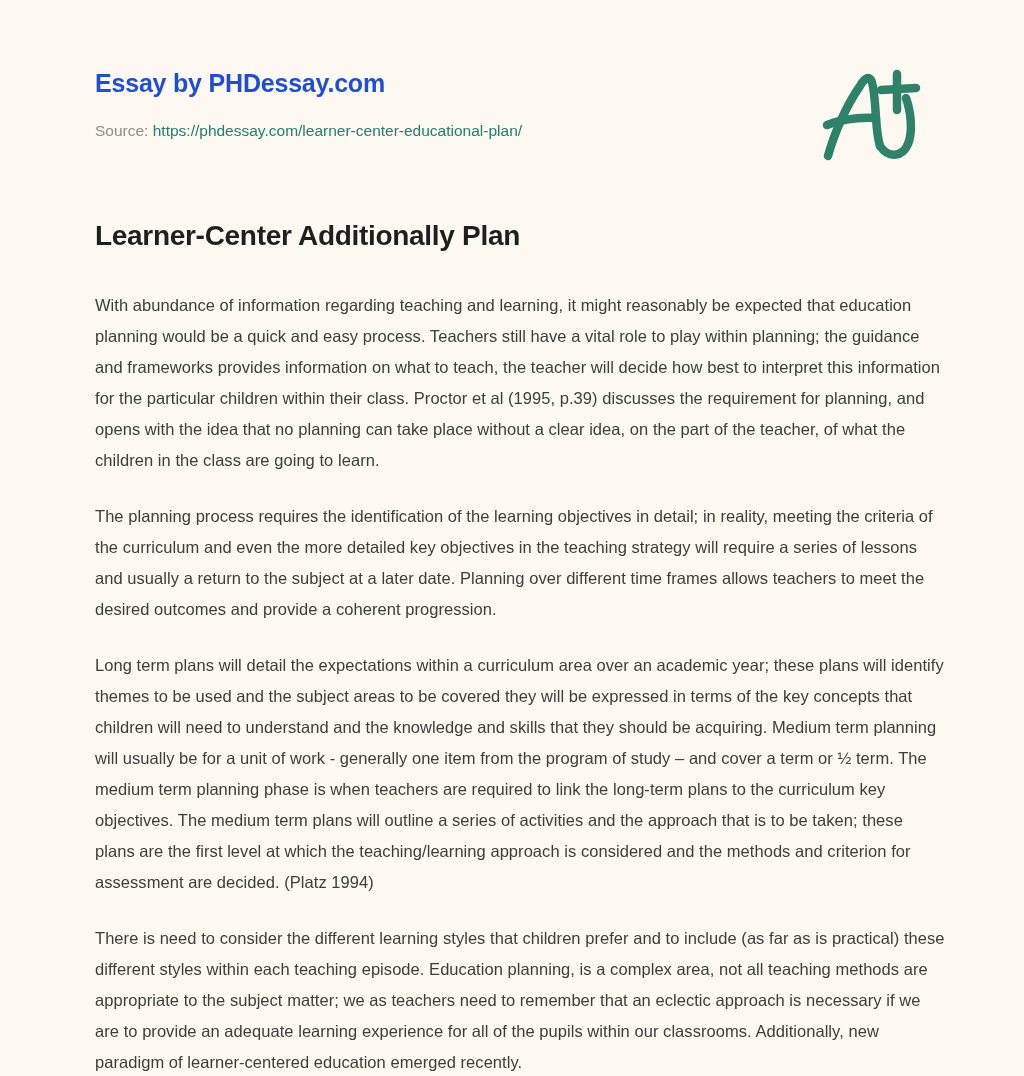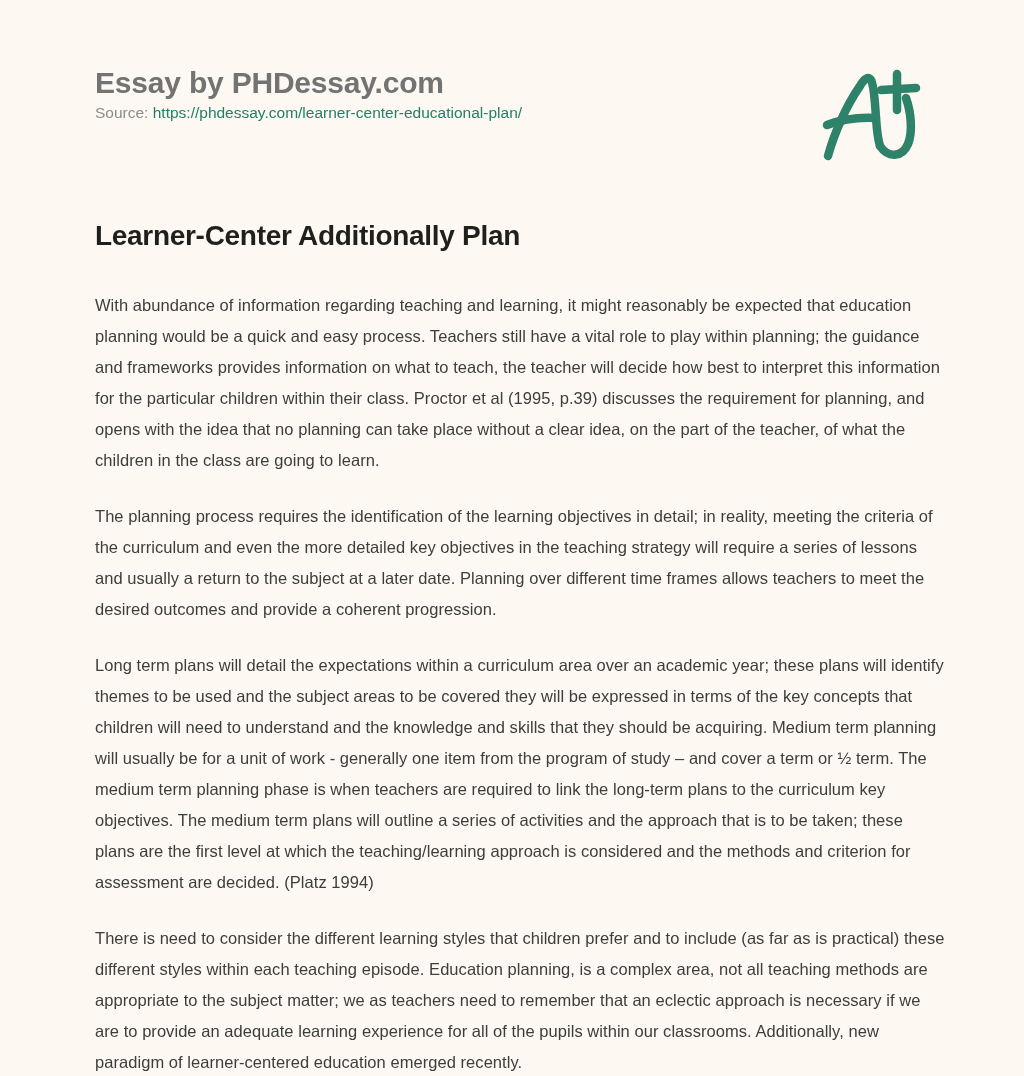--- a/index.html
+++ b/index.html
@@ -29,31 +29,31 @@
     top: 0;
     width: 1024px;
     height: 180px;
   }
   .brand-block {
     position: absolute;
     left: 95px;
     top: 68px;
   }
   .brand-title {
-    font-size: 30px;
+    font-size: 25px;
     font-weight: bold;
-    color: #737373;
+    color: #1d4ed8;
     letter-spacing: -0.2px;
     line-height: 30px;
     white-space: nowrap;
   }
   .source-line {
     position: absolute;
     left: 95px;
-    top: 103px;
+    top: 121px;
     font-size: 15.5px;
     line-height: 20px;
     white-space: nowrap;
   }
   .source-label {
     color: #8d8d88;
   }
   .source-url {
     color: #21806a;
     text-decoration: none;

